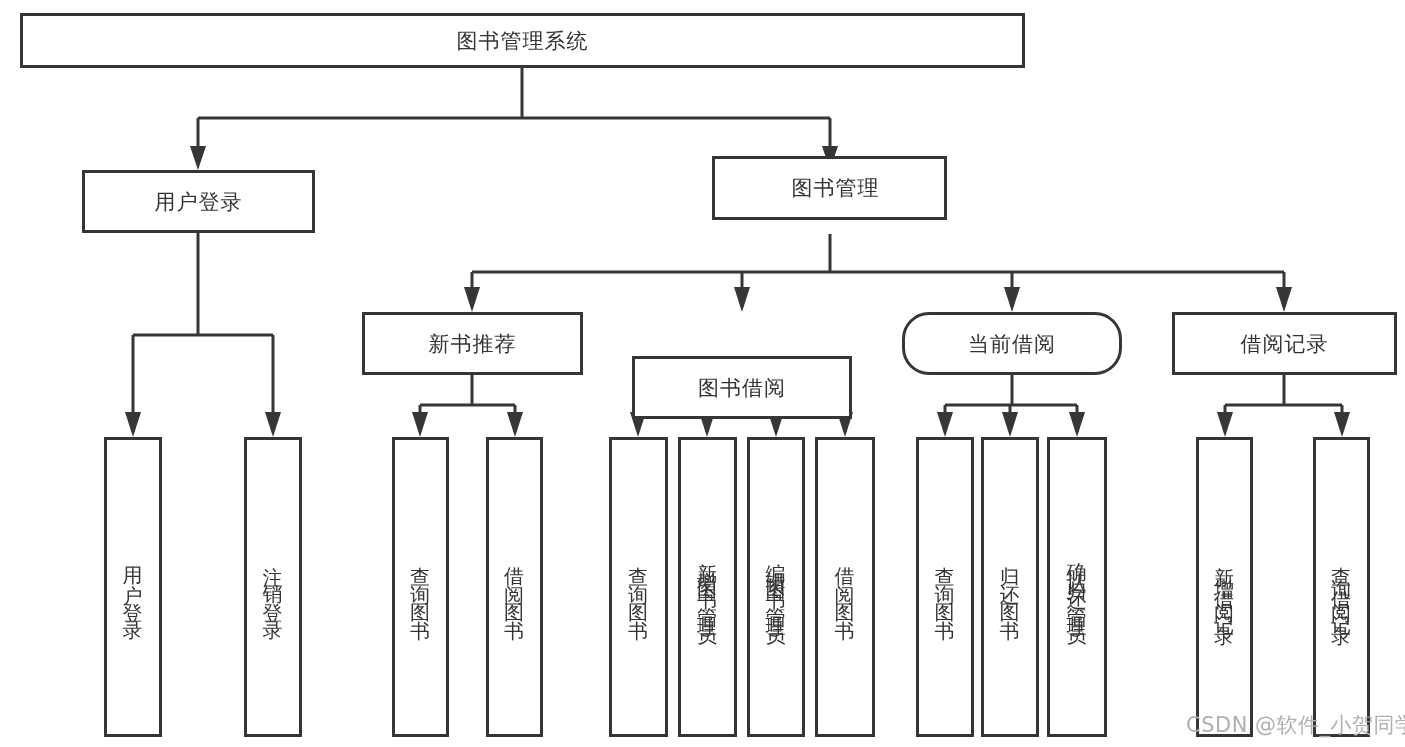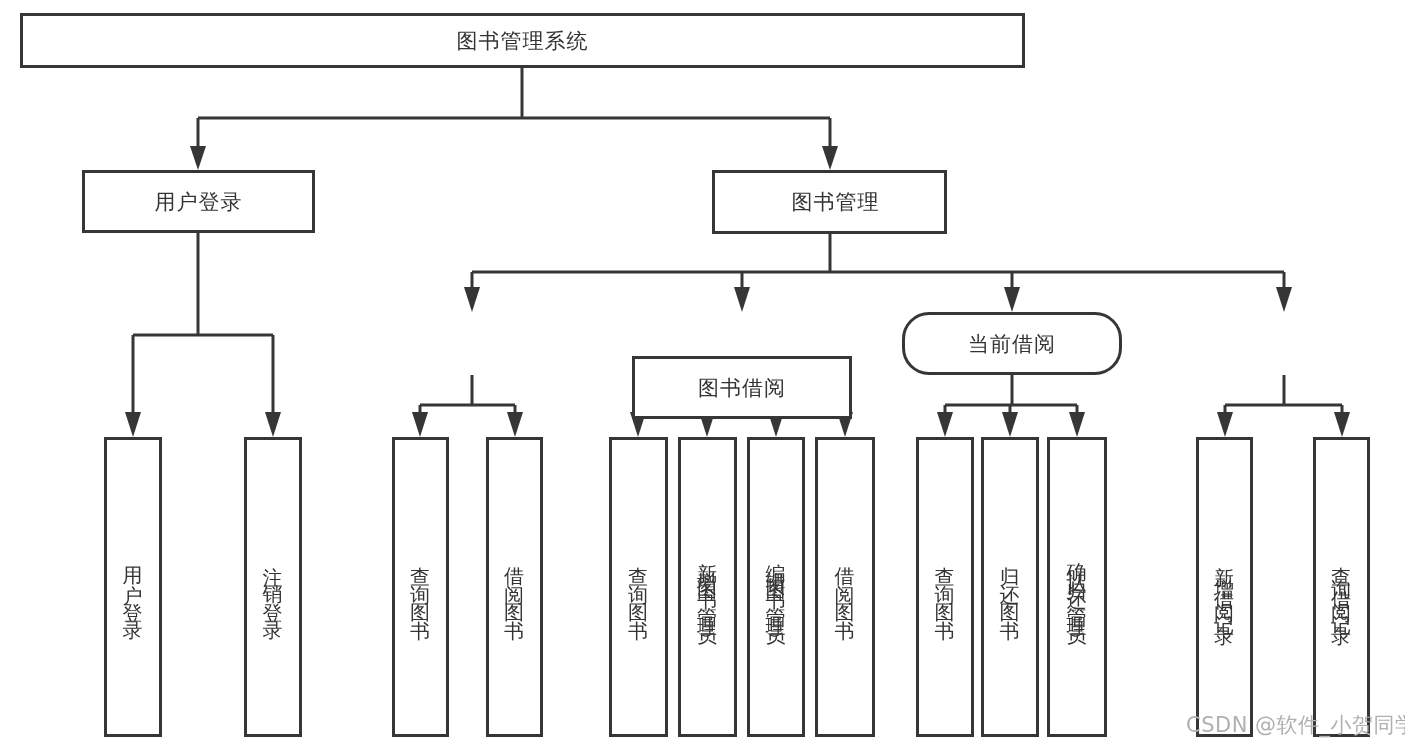--- a/index.html
+++ b/index.html
@@ -130,24 +130,26 @@
     <path d="M1225 405 H1342"></path>
     <path d="M1225 405 V414"></path>
     <path d="M1342 405 V414"></path>
     <polygon points="1217,412 1233,412 1225,437"></polygon>
     <polygon points="1334,412 1350,412 1342,437"></polygon>
   </svg>
 
   <div class="node h-node" style="left:20px; top:13px; width:1005px; height:55px;">图书管理系统</div>
 
   <div class="node h-node" style="left:82px; top:170px; width:233px; height:63px;">用户登录</div>
-  <div class="node h-node" style="left:712px; top:170px; width:235px; height:64px;padding-left:12px;">图书管理</div>
+  <div class="node h-node" style="left:712px; top:156px; width:235px; height:64px;padding-left:12px;">图书管理</div>
 
+  <div class="node h-node" style="left:362px; top:312px; width:221px; height:63px;">新书推荐</div>
   <div class="node h-node" style="left:632px; top:312px; width:220px; height:63px;margin-top:44px;">图书借阅</div>
   <div class="node h-node" style="left:902px; top:312px; width:220px; height:63px;border-radius:27px;">当前借阅</div>
+  <div class="node h-node" style="left:1172px; top:312px; width:225px; height:63px;">借阅记录</div>
 
   <div class="node v-node v-4" style="left:104px; top:437px; width:58px; height:300px;">用户登录</div>
   <div class="node v-node v-4" style="left:244px; top:437px; width:58px; height:300px;">注销登录</div>
 
   <div class="node v-node v-4" style="left:392px; top:437px; width:57px; height:300px;">查询图书</div>
   <div class="node v-node v-4" style="left:486px; top:437px; width:57px; height:300px;">借阅图书</div>
 
   <div class="node v-node v-4" style="left:609px; top:437px; width:59px; height:300px;">查询图书</div>
   <div class="node v-node v-9" style="left:678px; top:437px; width:59px; height:300px;">新增图书（管理员）</div>
   <div class="node v-node v-9" style="left:747px; top:437px; width:58px; height:300px;">编辑图书（管理员）</div>

